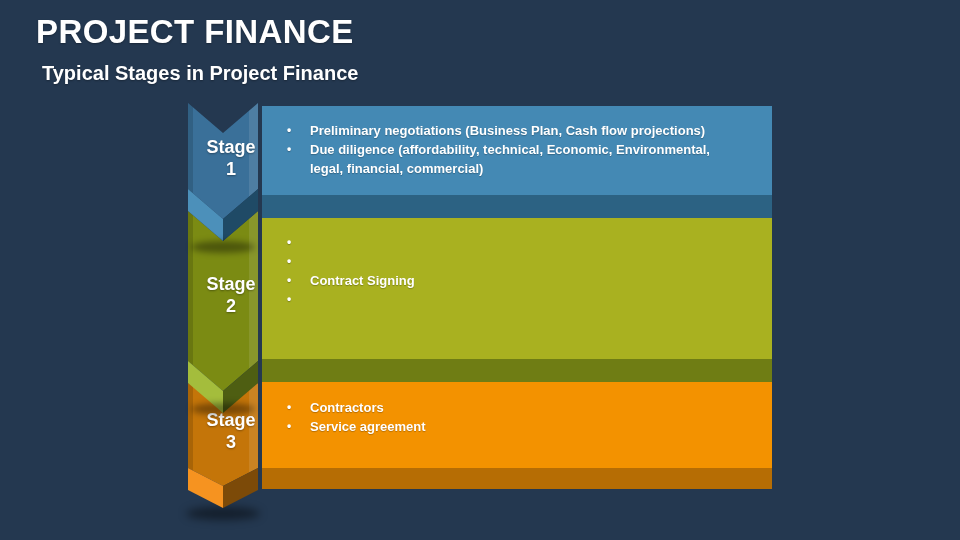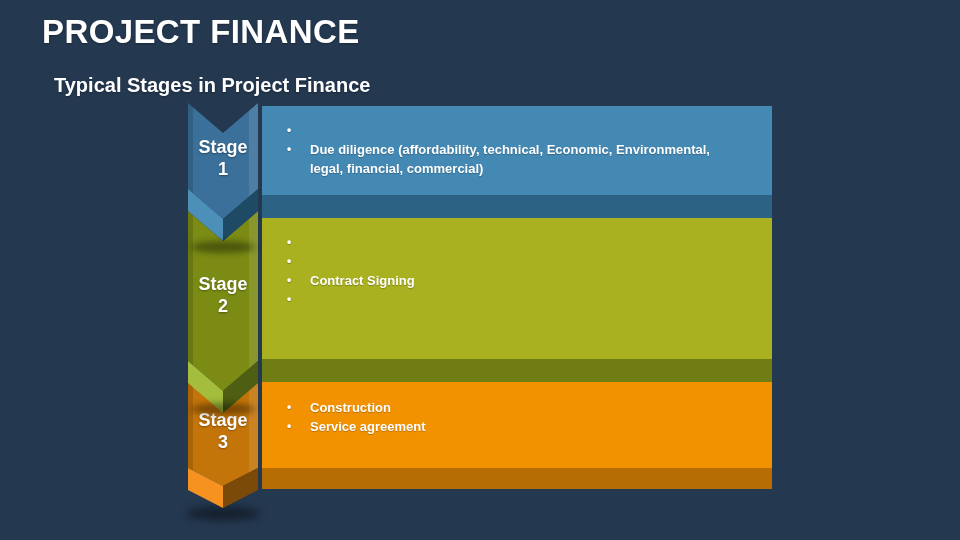--- a/index.html
+++ b/index.html
@@ -5,26 +5,26 @@
   html,body { margin:0; padding:0; }
   body {
     width:960px; height:540px; overflow:hidden;
     background:#243850;
     font-family:"Liberation Sans", sans-serif;
   }
   .slide { position:relative; width:960px; height:540px; color:#fff; }
 
   
   .title {
-    position:absolute; left:42px; top:13px; margin:0;
+    position:absolute; left:36px; top:13px; margin:0;
     font-size:33px; font-weight:800; letter-spacing:.4px;
     text-shadow:0 1px 2px rgba(0,0,0,.3);
   }
   .subtitle {
-    position:absolute; left:38px; top:58px; margin:16px;
+    position:absolute; left:38px; top:58px; margin:4px;
     font-size:20px; font-weight:600;
     text-shadow:0 1px 2px rgba(0,0,0,.3);
   }
 
   
   .arrow {
     position:absolute; left:188px; width:70px; z-index:2;
     background:var(--arrow);
   }
   .arrow::before { 
@@ -36,21 +36,21 @@
     background:rgba(255,255,255,.10);
   }
   .fold { position:absolute; width:35px; z-index:3; }
   .fold-l { left:188px; background:var(--foldL); }
   .fold-r { left:223px; background:var(--foldR); }
 
   .box  { position:absolute; left:262px; width:510px; z-index:1; background:var(--box); }
   .band { position:absolute; left:262px; width:510px; z-index:1; background:var(--band); }
 
   .stage-label {
-    position:absolute; left:0; width:70px; z-index:4;
+    position:absolute; left:8px; width:70px; z-index:4;
     text-align:center; font-weight:bold; font-size:18px; line-height:22px;
     text-shadow:0 1px 2px rgba(0,0,0,.35);
   }
   .stage-label span { display:block; }
 
   ul.bullets { margin:0; padding:15px 40px 0 0; list-style:none; }
   ul.bullets li {
     display:flex; font-size:13px; line-height:19px; font-weight:600;
     text-shadow:0 1px 1px rgba(0,0,0,.25);
   }
@@ -106,20 +106,21 @@
   <h1 class="title">PROJECT FINANCE</h1>
   <h2 class="subtitle">Typical Stages in Project Finance</h2>
 
   <div>
 
     <section class="stage s1" style="--arrow: #3A7099; --foldL: #4C90BA; --foldR: #1F4A66; --box: #4489B4; --band: #2C6283;">
       <div class="box">
         <ul class="bullets">
             <li>
               <span class="dot">•</span>
+              <span class="txt">Preliminary negotiations (Business Plan, Cash flow projections)</span>
             </li>
             <li>
               <span class="dot">•</span>
               <span class="txt">Due diligence (affordability, technical, Economic, Environmental, legal, financial, commercial)</span>
             </li>
           </ul>
       </div>
       <div class="band"></div>
       <div class="arrow">
         <div class="stage-label">
@@ -160,21 +161,21 @@
       <div class="fold fold-l"></div>
       <div class="fold fold-r"></div>
     </section>
 
     <section class="stage s3" style="--arrow: #C47509; --foldL: #F69320; --foldR: #7C4A08; --box: #F39200; --band: #B66D04;">
       <div class="ground-shadow"></div>
       <div class="box">
         <ul class="bullets">
             <li>
               <span class="dot">•</span>
-              <span class="txt">Construction</span>
+              <span class="txt">Contractors</span>
             </li>
             <li>
               <span class="dot">•</span>
               <span class="txt">Service agreement</span>
             </li>
           </ul>
       </div>
       <div class="band"></div>
       <div class="arrow">
         <div class="stage-label">

